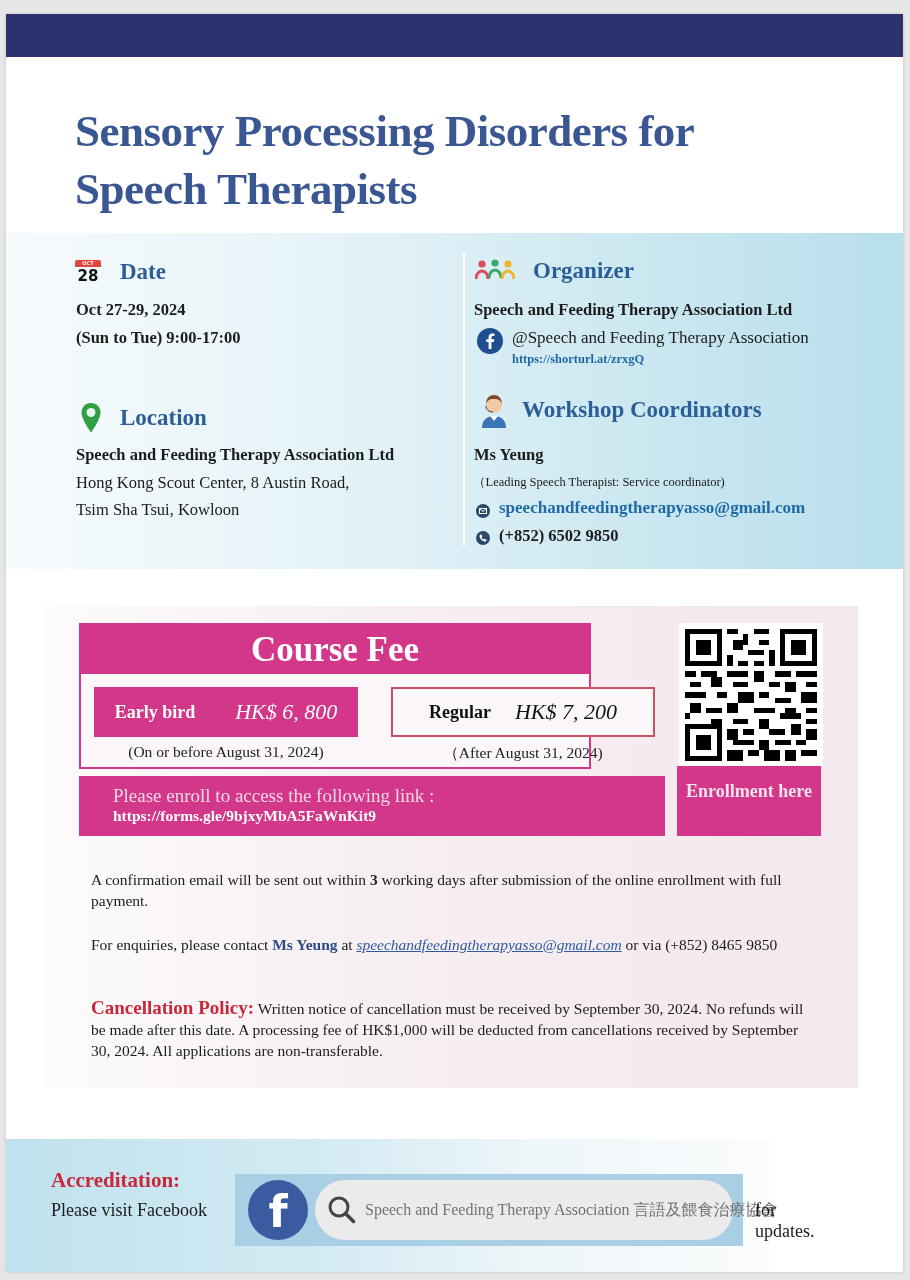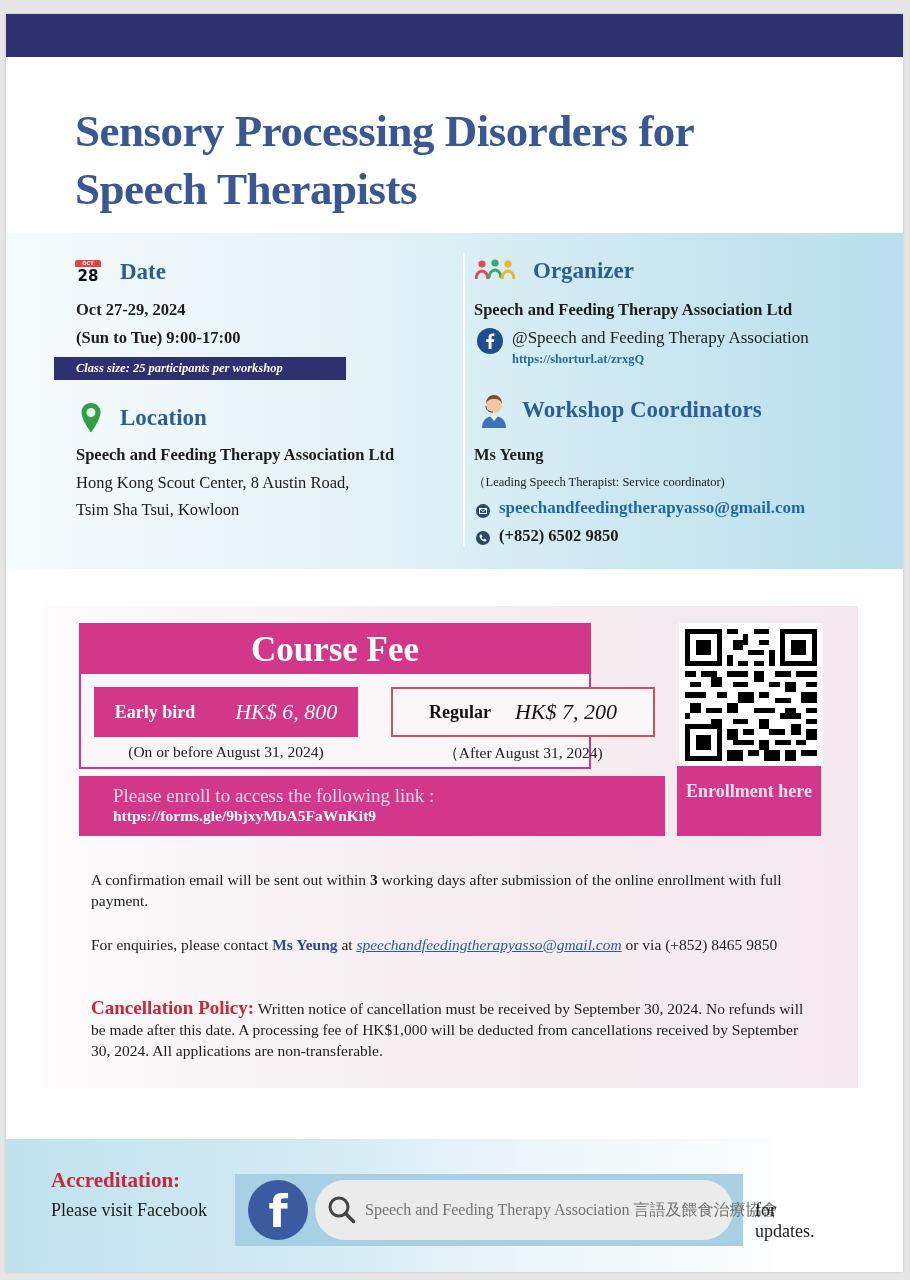--- a/index.html
+++ b/index.html
@@ -80,21 +80,20 @@
       <span class="ic">
         <span class="cal">
           <span class="cal-top">OCT</span>
           <span class="cal-num">28</span>
         </span>
       </span>
       <span>Date</span>
     </div>
     <div class="txt bold" style="left:70px; top:67px;">Oct 27-29, 2024</div>
     <div class="txt bold" style="left:70px; top:95px;">(Sun to Tue) 9:00-17:00</div>
-    <div class="class-size">Class size: 25 participants per workshop</div>
 
     <div class="sec-head" style="left:74px; top:169px;">
       <span class="ic">
         <svg width="22" height="32" viewBox="0 0 22 32">
             <path d="M11 1C5.5 1 1.5 5.2 1.5 10.5c0 7 9.5 20 9.5 20s9.5-13 9.5-20C20.5 5.2 16.5 1 11 1z" fill="#2ea043"></path>
             <circle cx="11" cy="10.5" r="4.5" fill="#e8f5f1"></circle>
           </svg>
       </span>
       <span>Location</span>
     </div>

